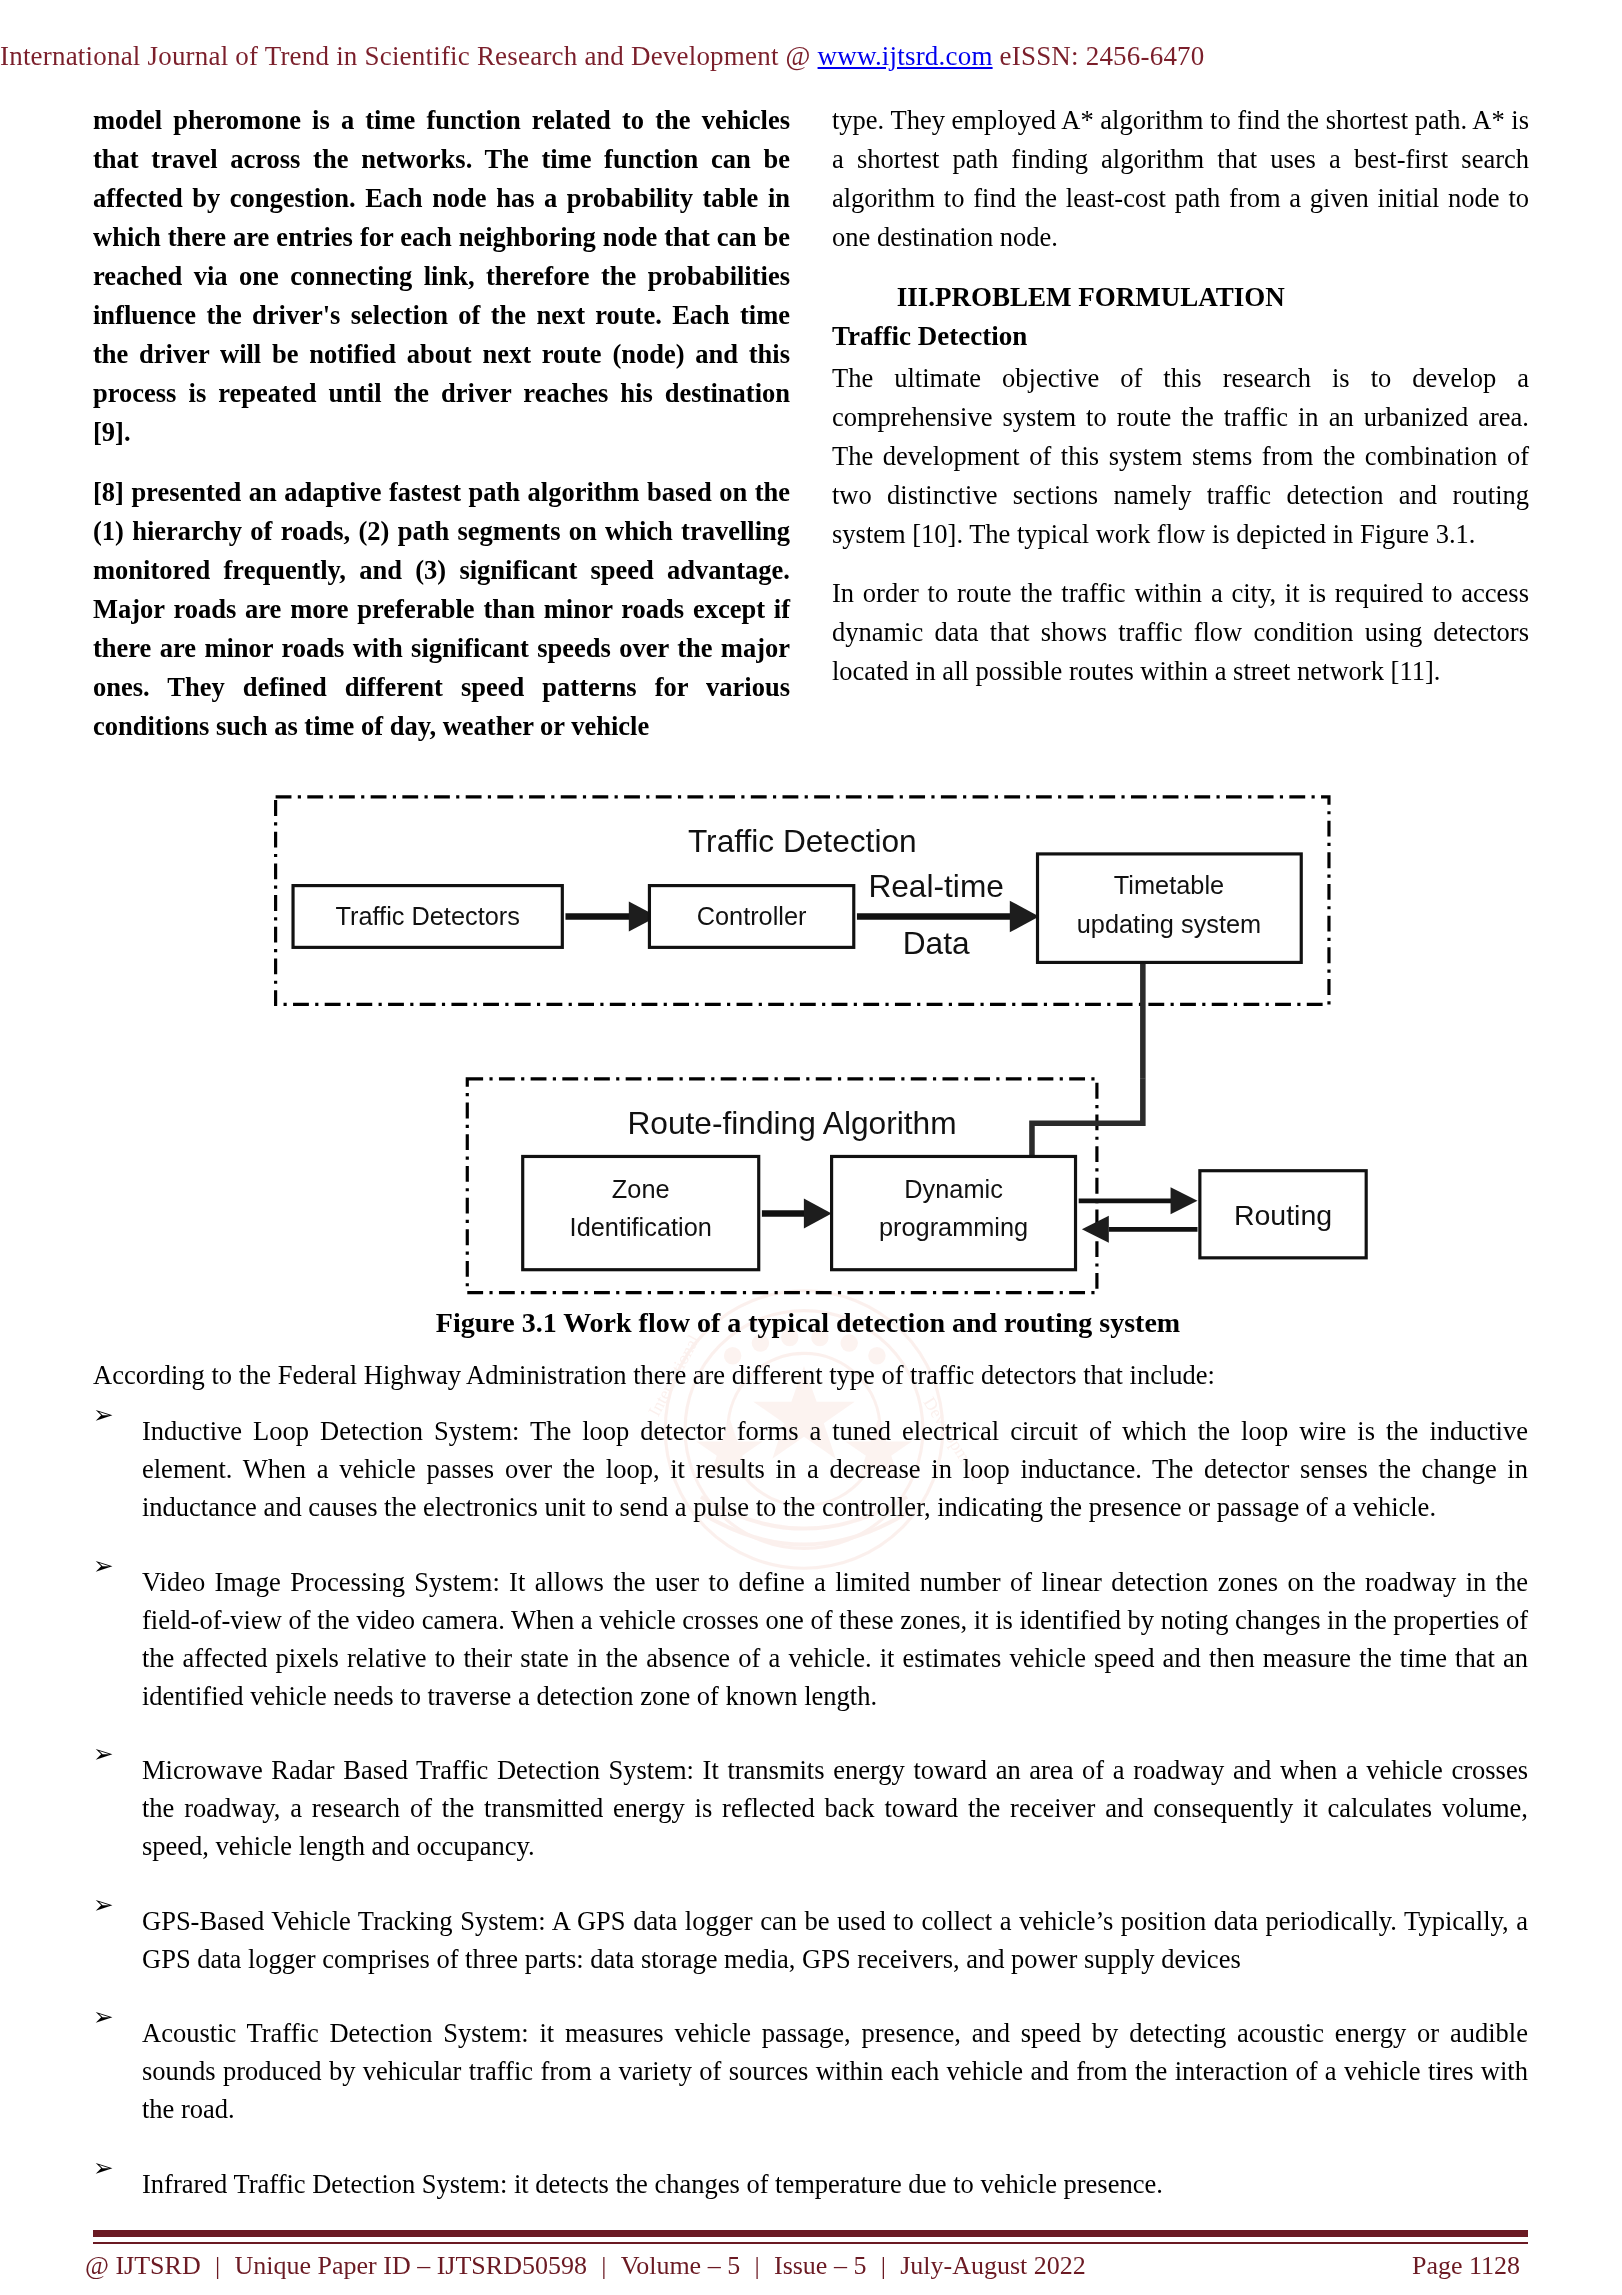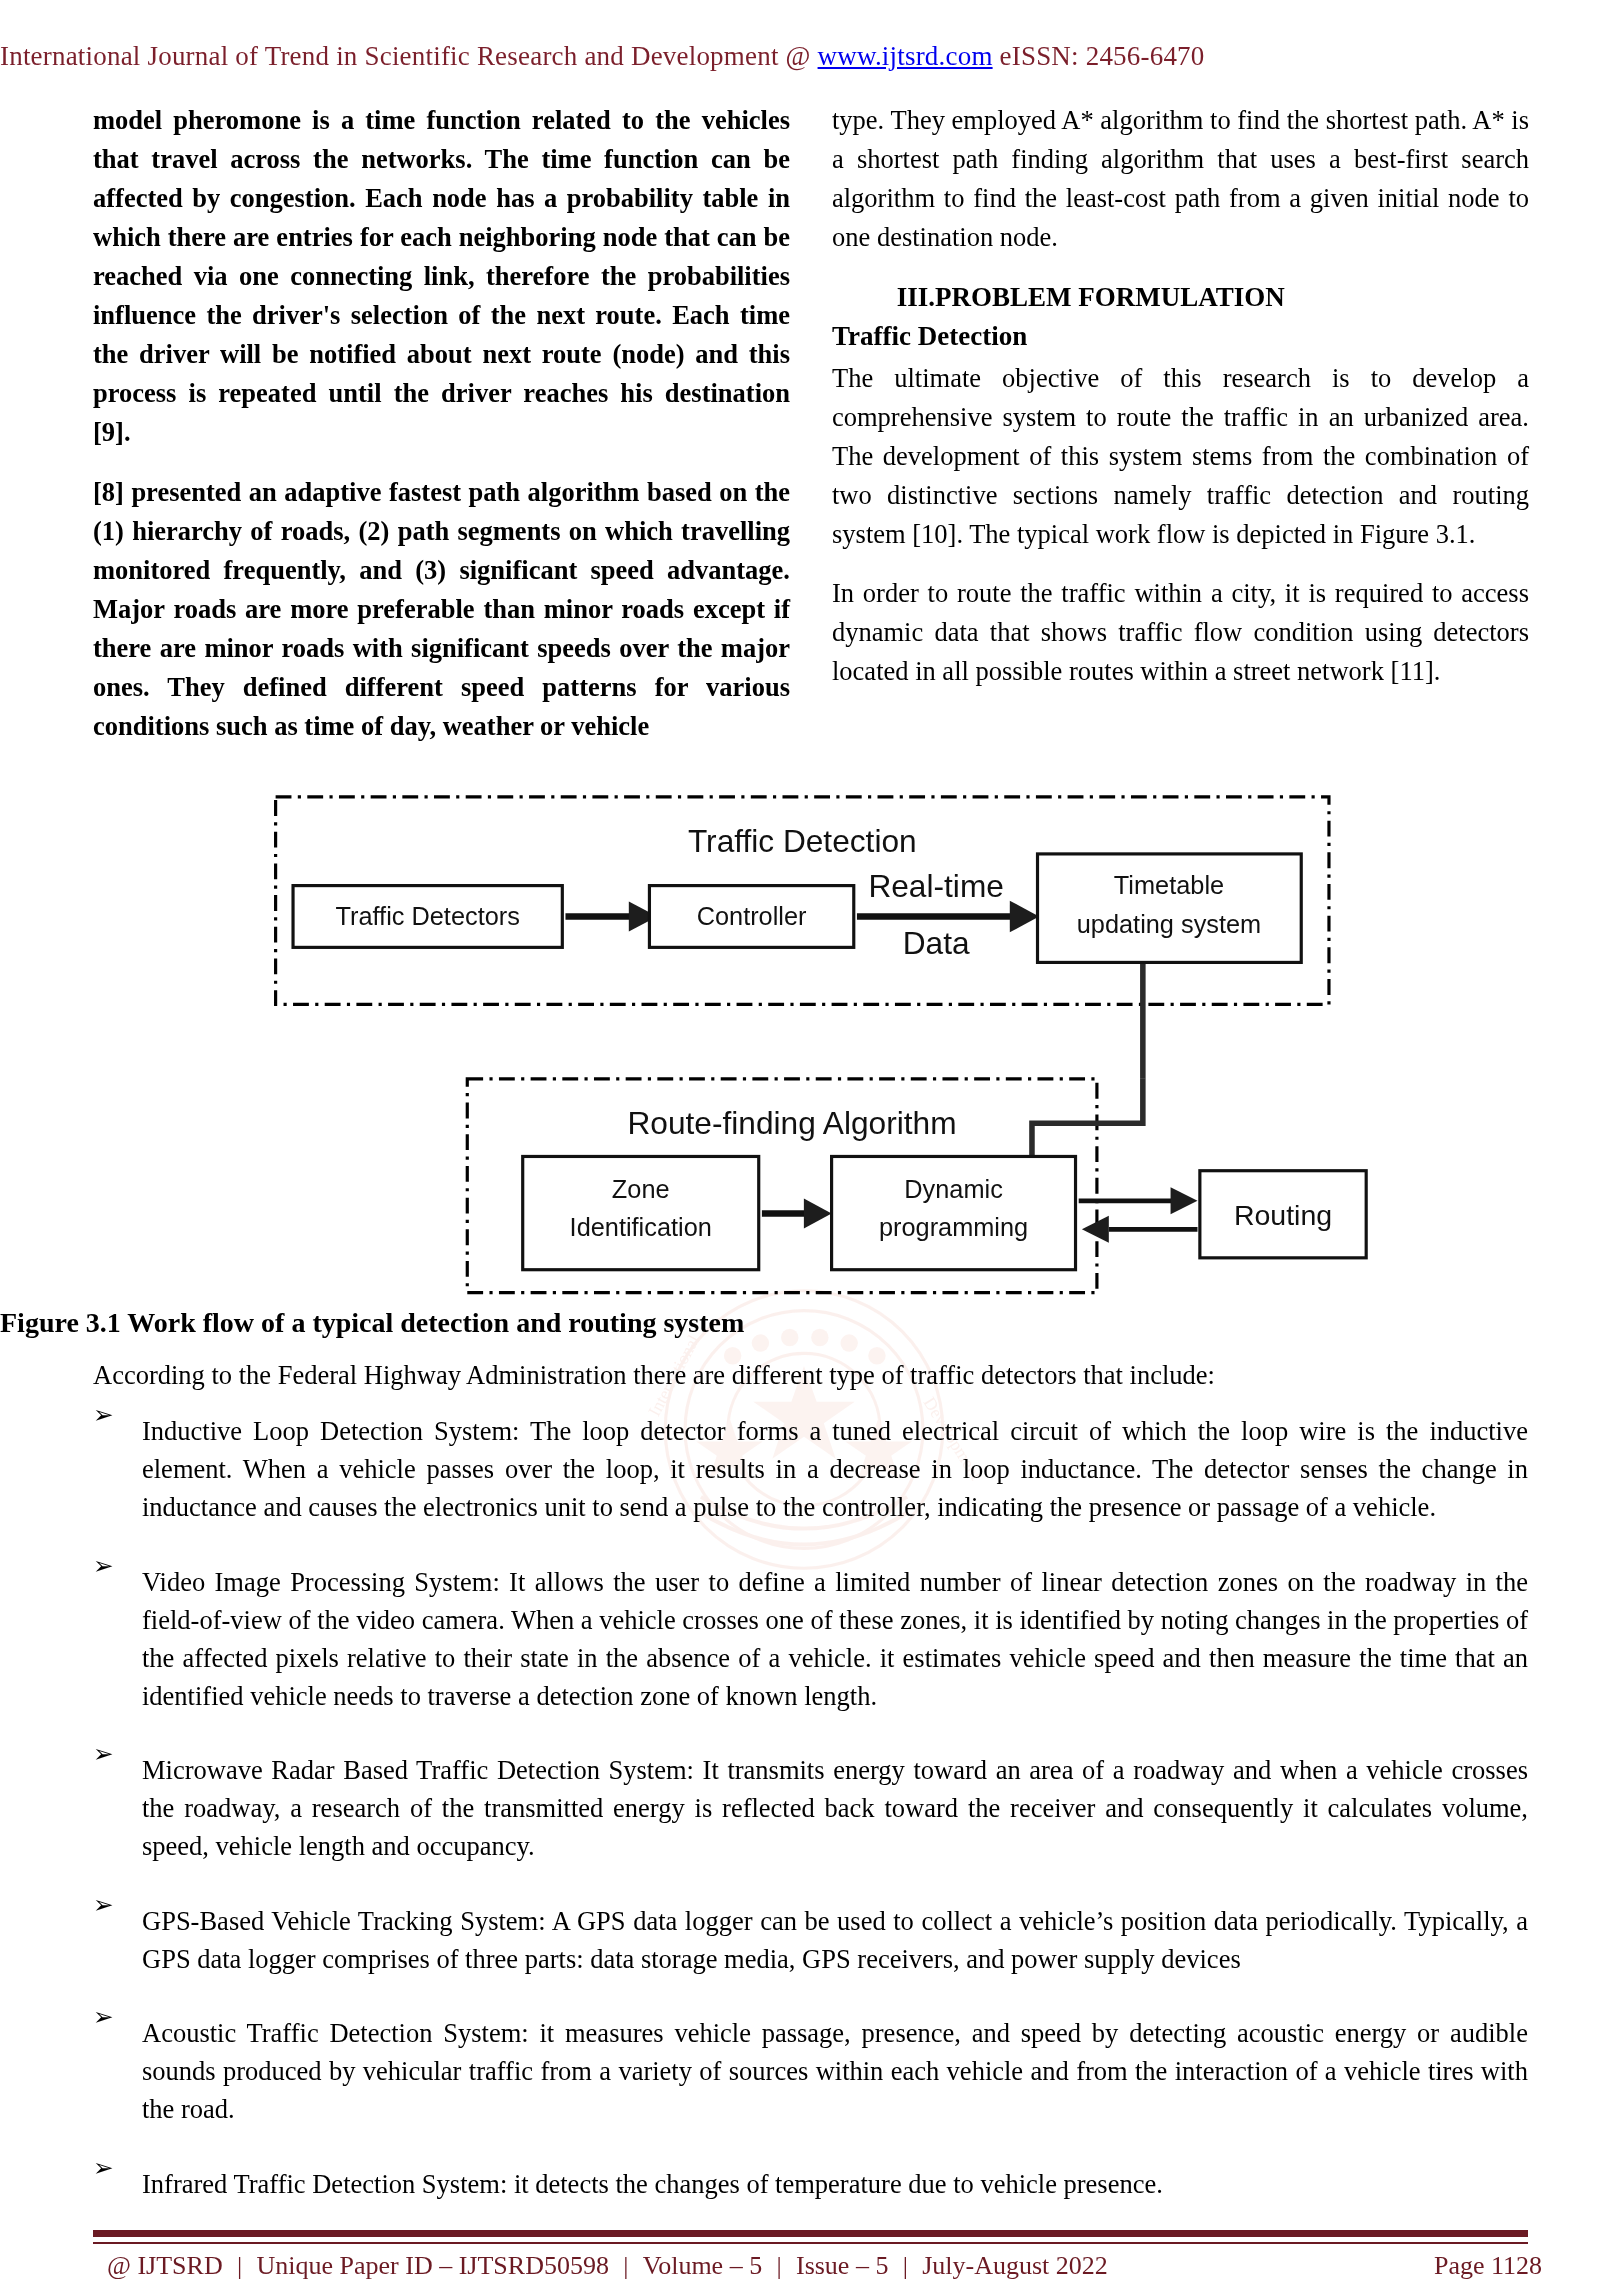--- a/index.html
+++ b/index.html
@@ -91,20 +91,21 @@
     top: 792px;
     width: 1622px;
     height: 523px;
     z-index: 2;
   }
   .fig-caption {
     position: absolute;
     left: 0;
     top: 1307px;
     width: 1616px;
+    text-align: center;
     font-weight: bold;
     font-size: 28px;
     z-index: 2;
   }
 
   
   .list-intro {
     position: absolute;
     left: 93px;
     top: 1356px;
@@ -154,21 +155,21 @@
     position: absolute;
     left: 93px;
     top: 2242px;
     width: 1435px;
     height: 2.4px;
     background: #6B1A23;
     z-index: 3;
   }
   .footer {
     position: absolute;
-    left: 107px;
+    left: 85px;
     top: 2251px;
     width: 1435px;
     display: flex;
     align-items: baseline;
     font-size: 26px;
     color: #6B1A23;
     z-index: 3;
   }
   .footer .sep { padding: 0 14.3px; }
   .footer .page-no { margin-left: auto; }

